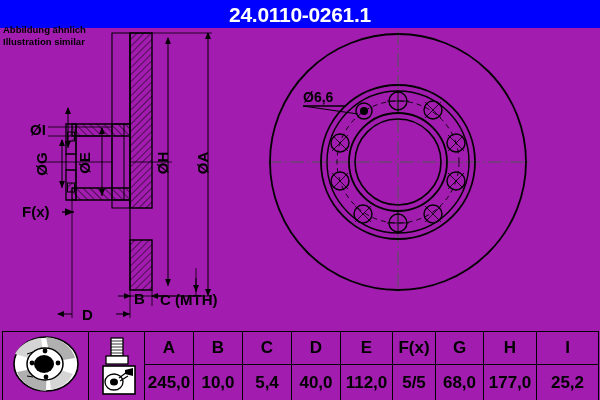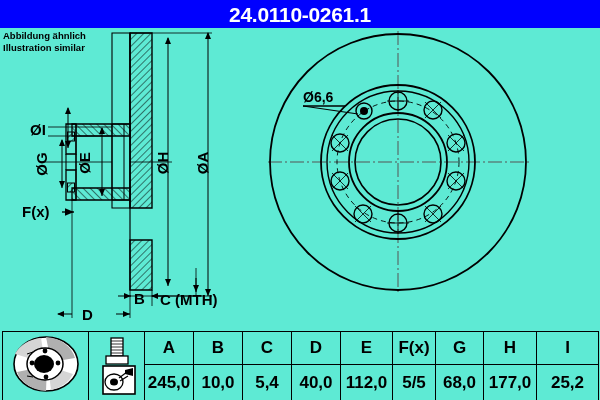--- a/index.html
+++ b/index.html
@@ -1,30 +1,30 @@
 <!DOCTYPE html>
 <html><head>
 <meta charset="utf-8">
 <style>
   html,body{margin:0;padding:0;background:#fff;}
   body{width:600px;height:400px;overflow:hidden;
        font-family:"Liberation Sans",sans-serif;}
-  #root{position:relative;width:600px;height:400px;background:#5eead4;}
+  #root{position:relative;width:600px;height:400px;background:#a21caf;}
 
   
   .header{position:absolute;left:0;top:0;width:600px;height:28px;
           background:#0000ff;display:flex;align-items:center;
           justify-content:center;gap:26px;}
   .header .h-title{color:#ffffff;font-size:21px;font-weight:bold;
                    letter-spacing:-0.3px;line-height:1;}
   .header .h-ref{color:#ffffff;font-size:21px;font-weight:bold;
                  letter-spacing:-0.3px;line-height:1;}
 
   
-  .note{position:absolute;left:3px;top:30px;font-size:9.5px;
+  .note{position:absolute;left:3px;top:24px;font-size:9.5px;
         font-weight:bold;color:#000;line-height:11.5px;}
 
   
   .canvas{position:absolute;left:0;top:28px;width:600px;height:300px;}
   .canvas svg{display:block;}
 
   
   .tablewrap{position:absolute;left:2px;top:331px;width:596px;height:66px;}
   table.spec{border-collapse:collapse;width:596px;height:66px;
              table-layout:fixed;}

